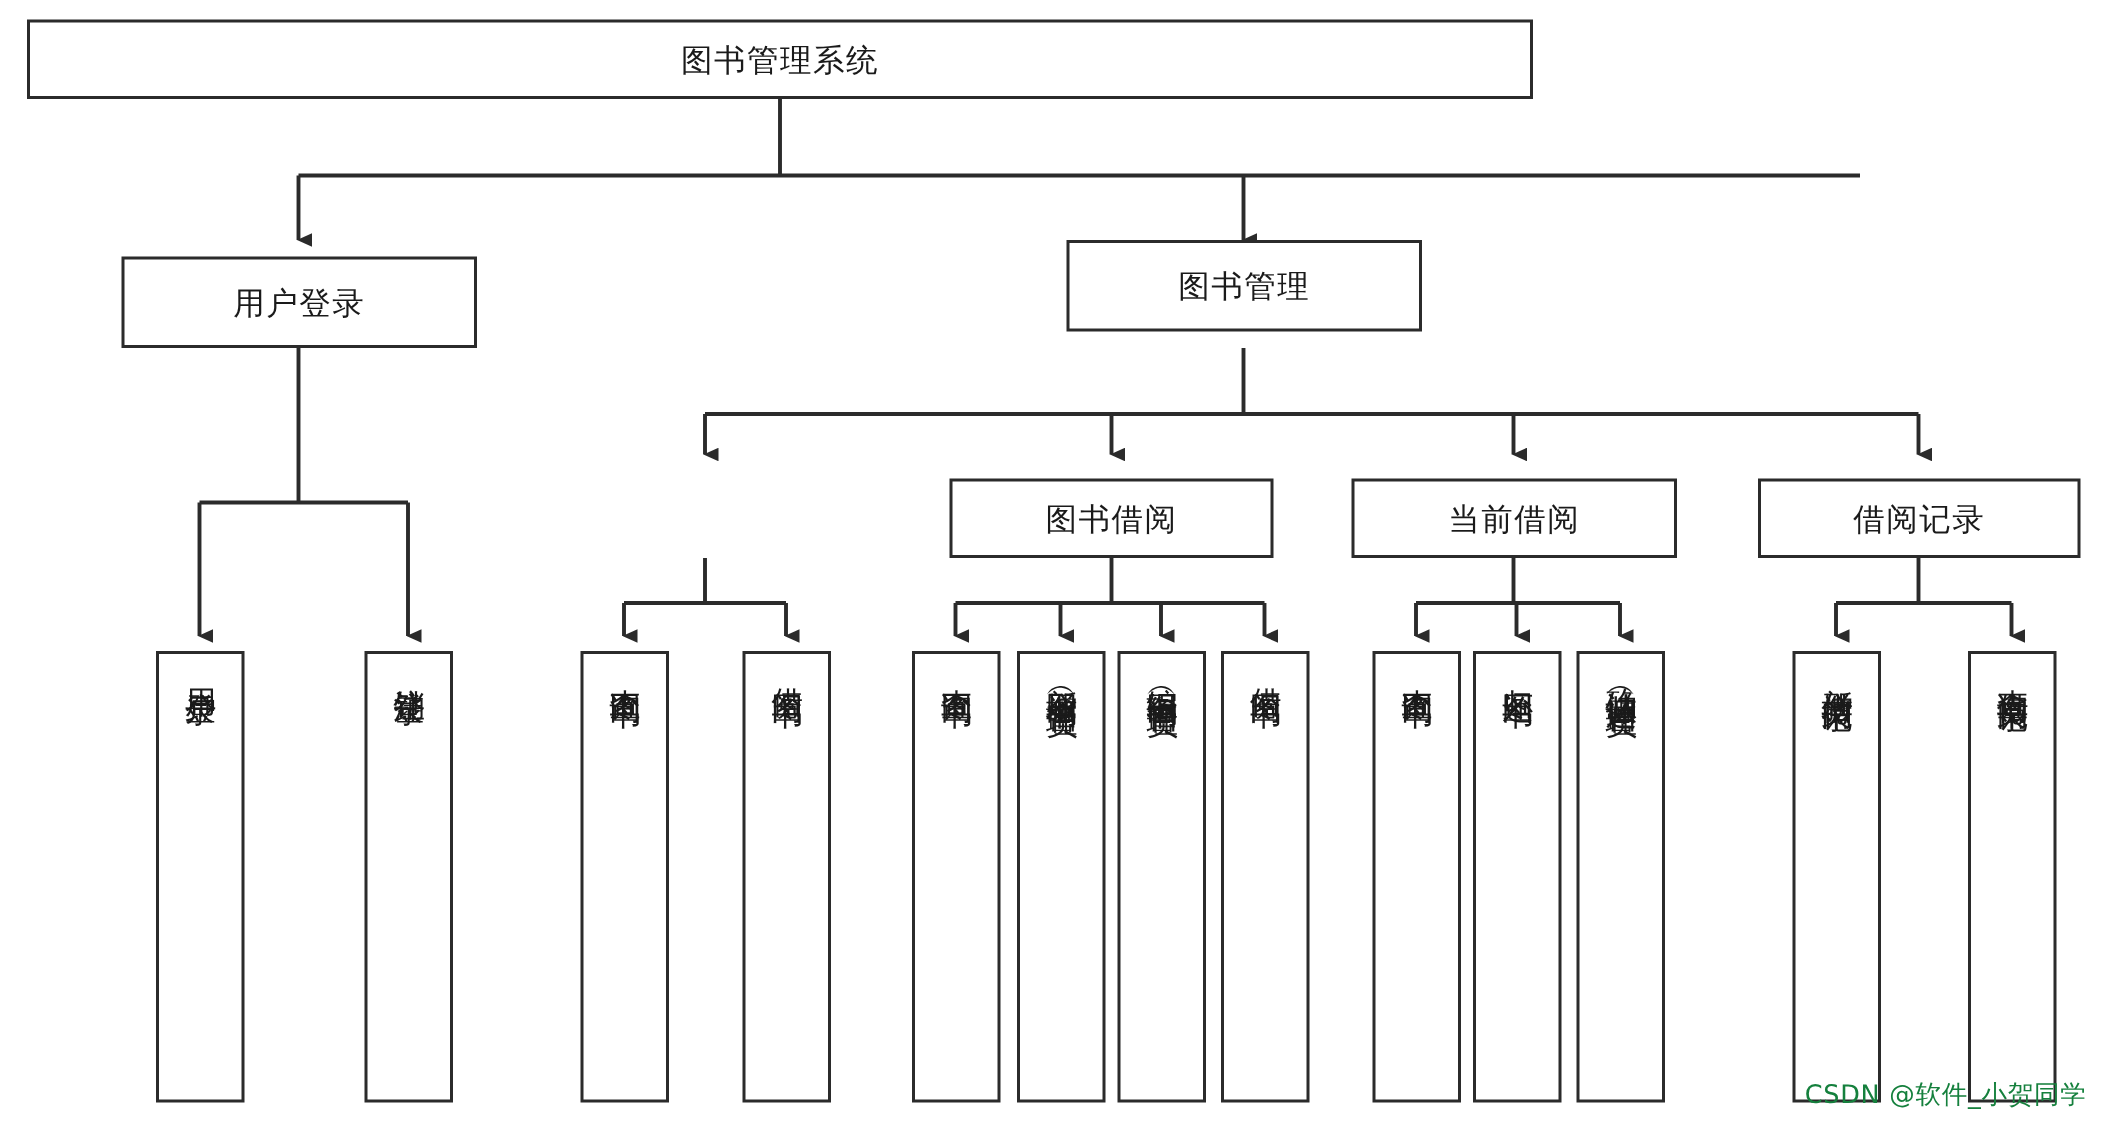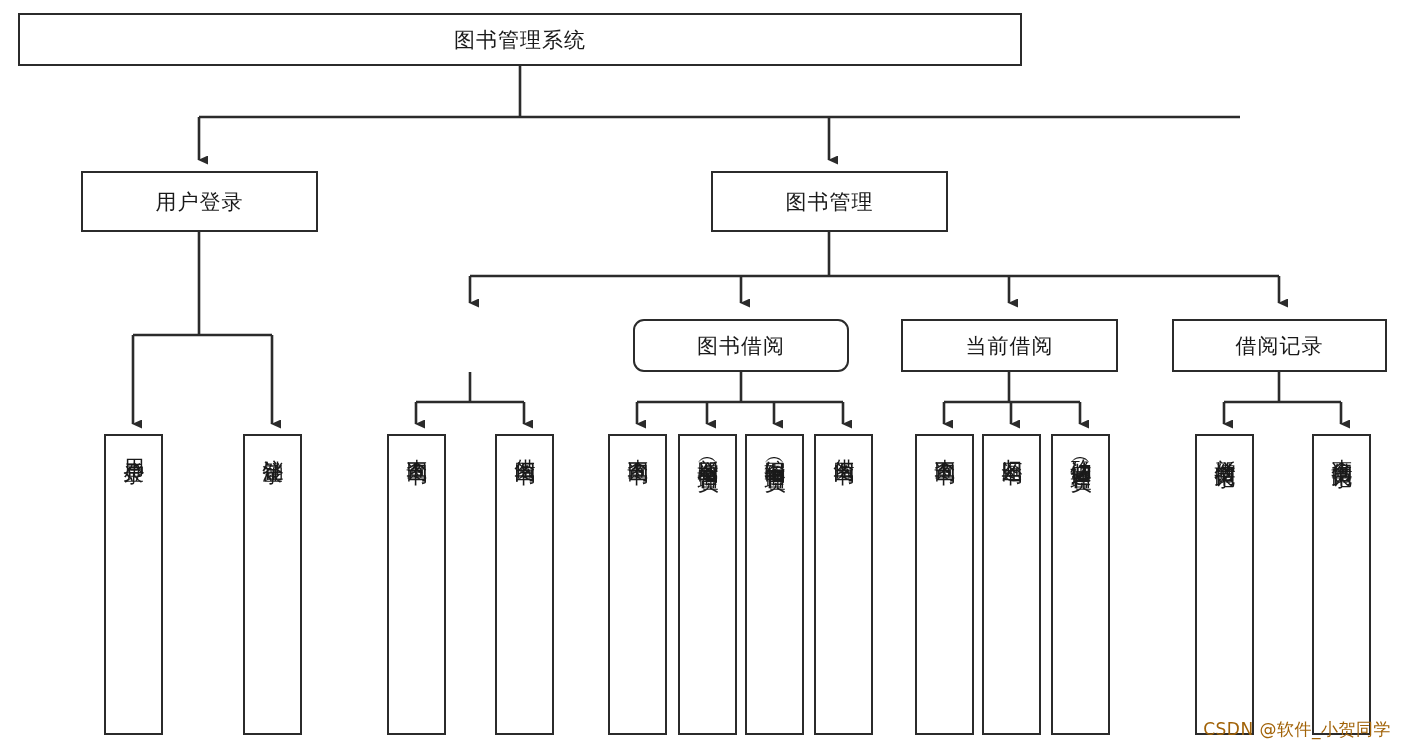--- a/index.html
+++ b/index.html
@@ -57,21 +57,21 @@
   }
   .vtext.wrapped {
     white-space: normal;
     max-height: 100%;
   }
   .watermark {
     position: absolute;
     right: 14px;
     bottom: 6px;
     font-size: 17px;
-    color: #a16207;
+    color: #15803d;
     letter-spacing: 0.5px;
     white-space: nowrap;
     pointer-events: none;
   }
 </style>
 </head>
 <body>
 
 <div id="diagram-root">
 
@@ -125,25 +125,25 @@
     </g>
   </svg>
 
   <div class="node-box horizontal" style="left:18px; top:13px; width:1004px; height:53px;">
     <span>图书管理系统</span>
   </div>
 
   <div class="node-box horizontal" style="left:81px; top:171px; width:237px; height:61px;">
     <span>用户登录</span>
   </div>
-  <div class="node-box horizontal" style="left:711px; top:171px; width:237px; height:61px;">
+  <div class="node-box horizontal" style="left:711px; top:160px; width:237px; height:61px;">
     <span>图书管理</span>
   </div>
 
-  <div class="node-box horizontal" style="left:633px; top:319px; width:216px; height:53px;border-radius:11px;">
+  <div class="node-box horizontal" style="left:633px; top:319px; width:216px; height:53px;">
     <span>图书借阅</span>
   </div>
   <div class="node-box horizontal" style="left:1172px; top:319px; width:215px; height:53px;">
     <span>借阅记录</span>
   </div>
   <div class="node-box horizontal" style="left:901px; top:319px; width:217px; height:53px;">
     <span>当前借阅</span>
   </div>
 
   <div class="node-box vertical" style="left:104px; top:434px; width:59px; height:301px;">

